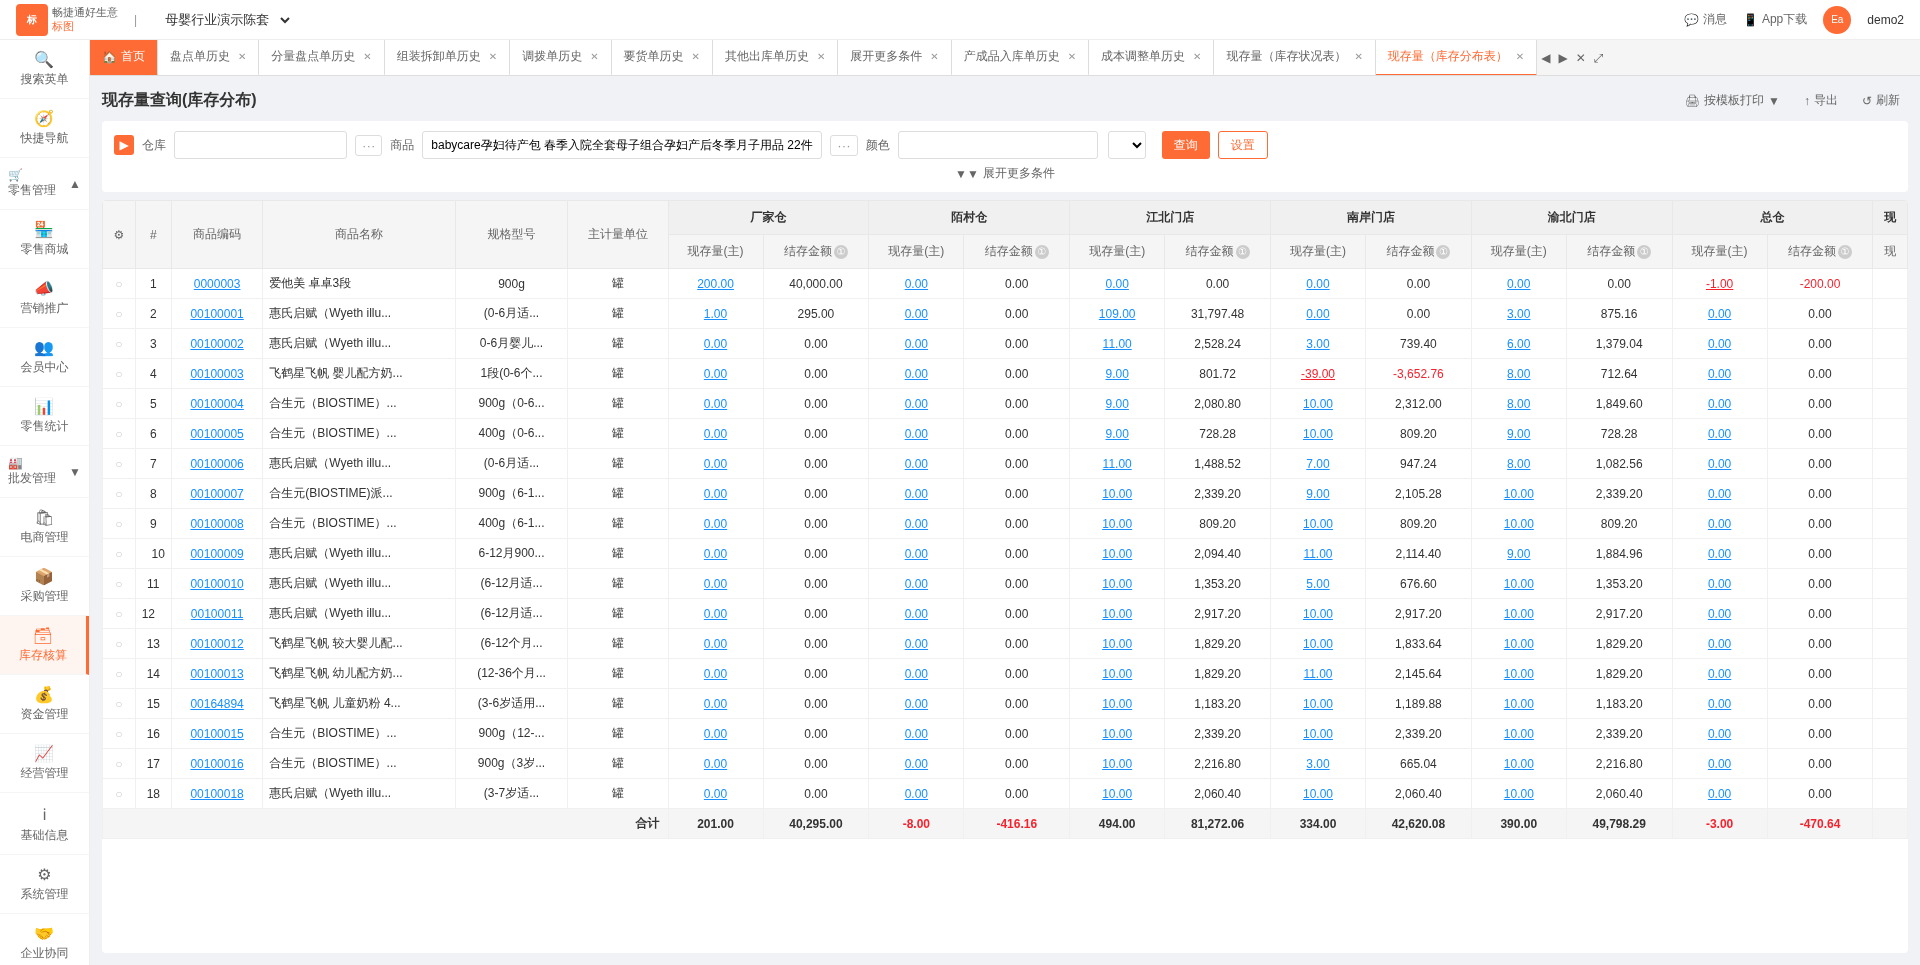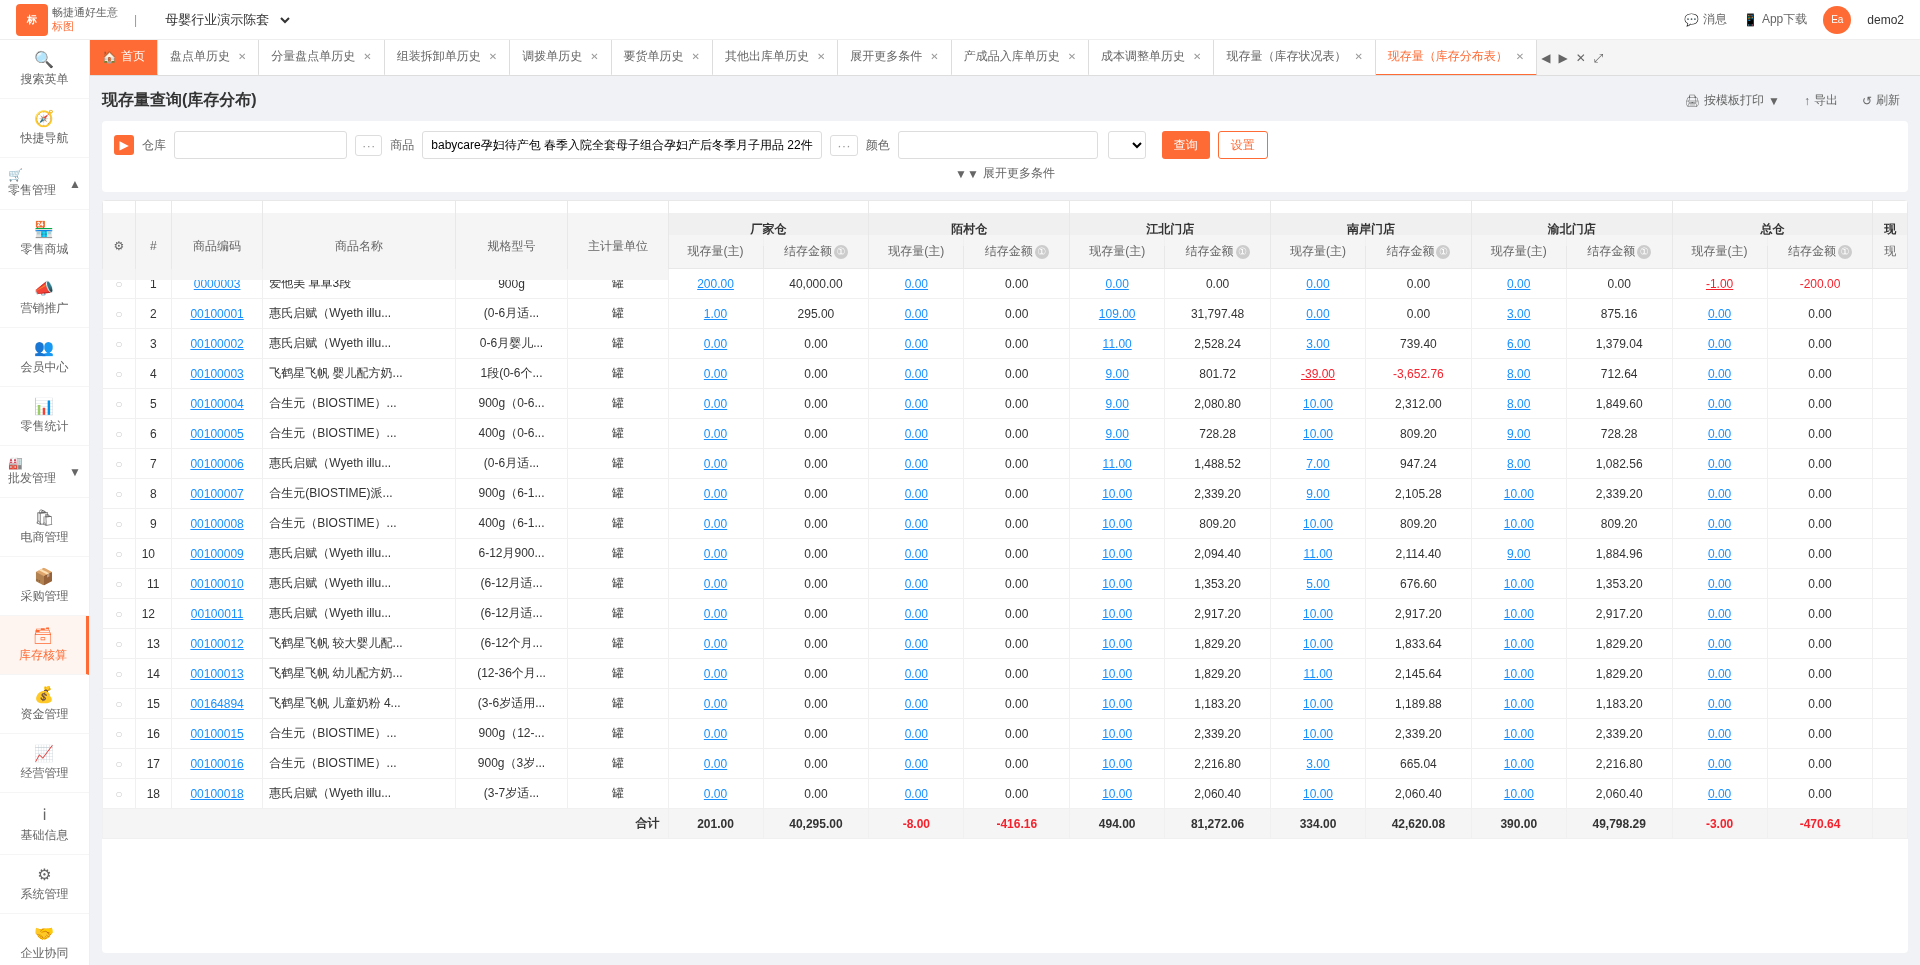--- a/index.html
+++ b/index.html
@@ -48,21 +48,21 @@
     .filter-input { border: 1px solid #ddd; border-radius: 3px; padding: 4px 8px; font-size: 12px; height: 28px; min-width: 120px; }
     .filter-input-wide { min-width: 360px; }
     .filter-select { border: 1px solid #ddd; border-radius: 3px; padding: 4px 8px; font-size: 12px; height: 28px; background: #fff; }
     .orange-btn { background: #ff6b35; color: #fff; border: none; border-radius: 3px; padding: 4px 12px; height: 28px; cursor: pointer; font-size: 12px; margin-left: 8px; }
     .orange-btn-outline { background: #fff; color: #ff6b35; border: 1px solid #ff6b35; border-radius: 3px; padding: 4px 12px; height: 28px; cursor: pointer; font-size: 12px; }
     .expand-btn { display: flex; align-items: center; gap: 4px; color: #666; font-size: 12px; cursor: pointer; margin-top: 6px; justify-content: center; }
     
     
     .table-container { flex: 1; overflow: auto; background: #fff; border-radius: 4px; }
     .data-table { width: 100%; border-collapse: collapse; font-size: 12px; }
-    .data-table th { background: #f5f5f5; padding: 8px 6px; text-align: center; border: 1px solid #e8e8e8; font-weight: normal; color: #666; white-space: nowrap; position: sticky; top: 12px; z-index: 10; }
+    .data-table th { background: #f5f5f5; padding: 8px 6px; text-align: center; border: 1px solid #e8e8e8; font-weight: normal; color: #666; white-space: nowrap; position: sticky; top: 0; z-index: 10; }
     .data-table th.group-header { background: #f0f0f0; font-weight: bold; color: #333; }
     .data-table td { padding: 6px; text-align: center; border: 1px solid #f0f0f0; white-space: nowrap; }
     .data-table .summary-row td { background: #f5f5f5; font-weight: bold; }
     .number-cell { text-align: right; padding-right: 8px; }
     .link-text { color: #1890ff; text-decoration: underline; cursor: pointer; }
     .negative { color: #f5222d; }
     
     
     .table-container::-webkit-scrollbar { width: 6px; height: 6px; }
     .table-container::-webkit-scrollbar-track { background: #f1f1f1; }
@@ -502,21 +502,21 @@
     <td class="number-cell"><span class="link-text">10.00</span></td>
     <td class="number-cell">809.20</td>
     <td class="number-cell"><span class="link-text">10.00</span></td>
     <td class="number-cell">809.20</td>
     <td class="number-cell"><span class="link-text">0.00</span></td>
     <td class="number-cell">0.00</td>
     <td></td>
   </tr>
             <tr>
     <td style="text-align:center; color:#ccc;">○</td>
-    <td style="text-align:left;">10</td>
+    <td style="text-align:right;">10</td>
     <td><span class="link-text">00100009</span></td>
     <td style="text-align:left; max-width:140px; overflow:hidden;">惠氏启赋（Wyeth illu...</td>
     <td>6-12月900...</td>
     <td>罐</td>
     <td class="number-cell"><span class="link-text">0.00</span></td>
     <td class="number-cell">0.00</td>
     <td class="number-cell"><span class="link-text">0.00</span></td>
     <td class="number-cell">0.00</td>
     <td class="number-cell"><span class="link-text">10.00</span></td>
     <td class="number-cell">2,094.40</td>

